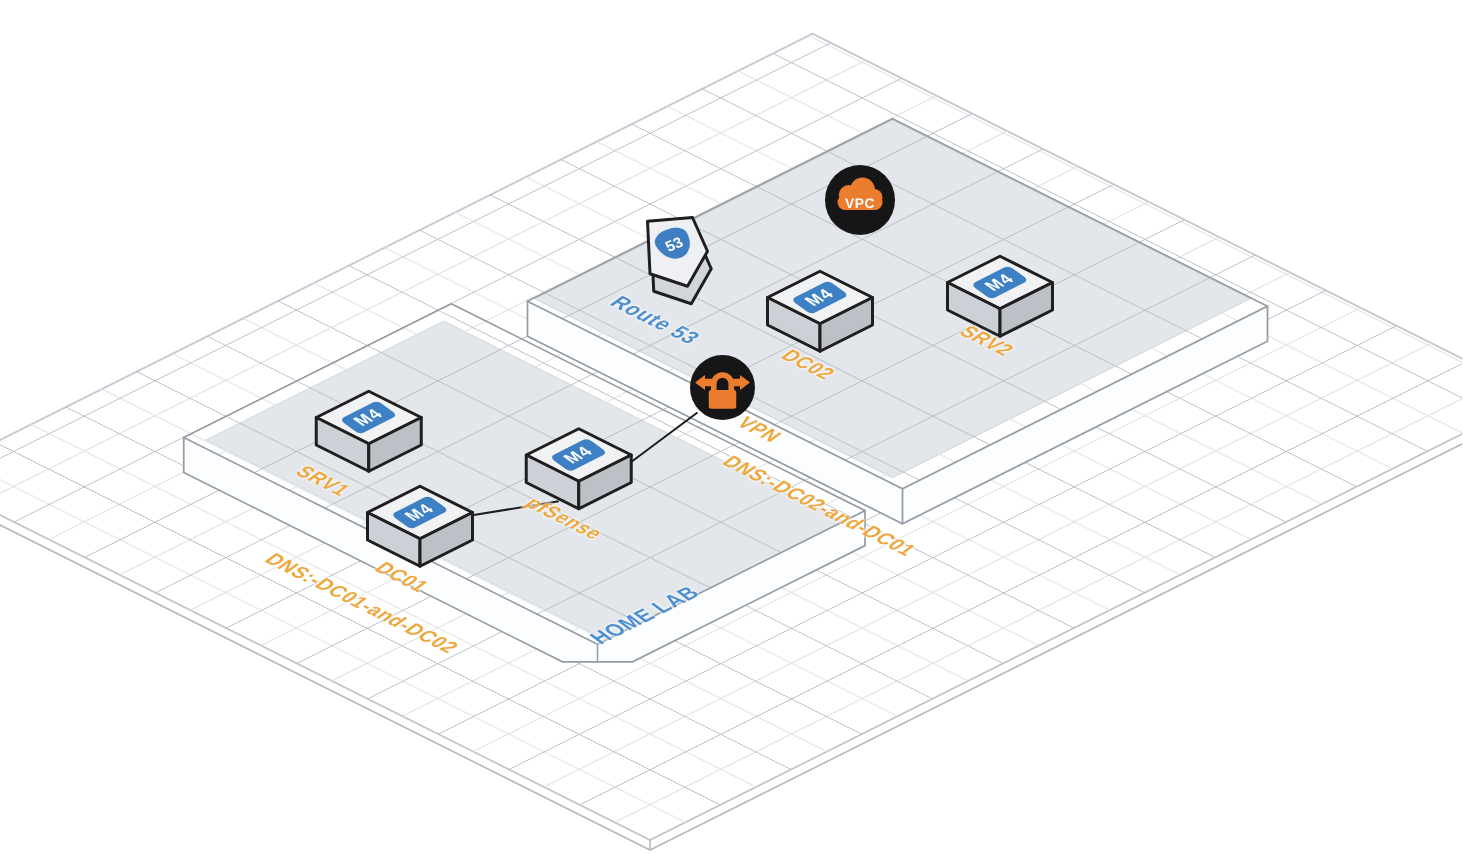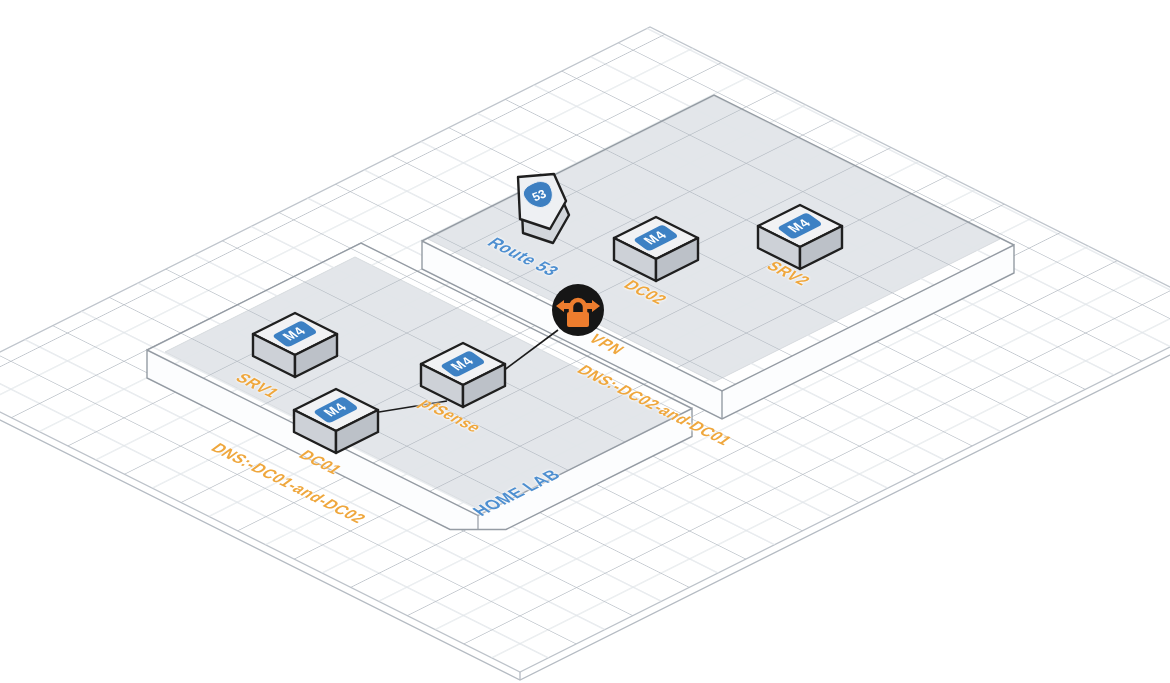--- a/index.html
+++ b/index.html
@@ -83,20 +83,32 @@
   </svg>
 
   <div class="node" style="left:537px;top:215px;width:70px;height:92px">
     <svg width="70" height="92" viewBox="0 0 70 92">
       <polygon class="boxstroke" points="19,22 55,19 67,46 51,74 21,64" fill="#d2d6db"></polygon>
       <polygon class="boxstroke" points="16,8 52,5 64,32 48,60 18,50" fill="#eef0f3"></polygon>
     </svg>
     <span class="r53badge">53</span>
   </div>
 
+  <div class="node" style="left:688px;top:160px;width:60px;height:60px">
+    <svg width="60" height="60" viewBox="0 0 60 60">
+      <circle cx="30" cy="30" r="28" fill="#161616"></circle>
+      <g fill="#ED7D2E">
+        <circle cx="21" cy="26" r="8"></circle>
+        <circle cx="32" cy="22" r="10"></circle>
+        <circle cx="41" cy="28" r="7"></circle>
+        <rect x="12" y="26" width="36" height="12" rx="6"></rect>
+      </g>
+    </svg>
+    <span class="vpcbadge">VPC</span>
+  </div>
 
   <div class="node" style="left:578px;top:310px;width:56px;height:56px">
     <svg width="56" height="56" viewBox="0 0 56 56">
       <circle cx="28" cy="28" r="26" fill="#161616"></circle>
       <g transform="translate(28,29)">
         <path d="M -7,1 v-5 a7,7 0 0 1 14,0 v5" stroke="#ED7D2E" stroke-width="4.5" fill="none"></path>
         <rect x="-11" y="1" width="22" height="15" rx="2" fill="#ED7D2E"></rect>
         <polygon points="-8,-8 -14,-8 -14,-11 -22,-5 -14,1 -14,-2 -8,-2" fill="#ED7D2E"></polygon>
         <polygon points="8,-8 14,-8 14,-11 22,-5 14,1 14,-2 8,-2" fill="#ED7D2E"></polygon>
       </g>

